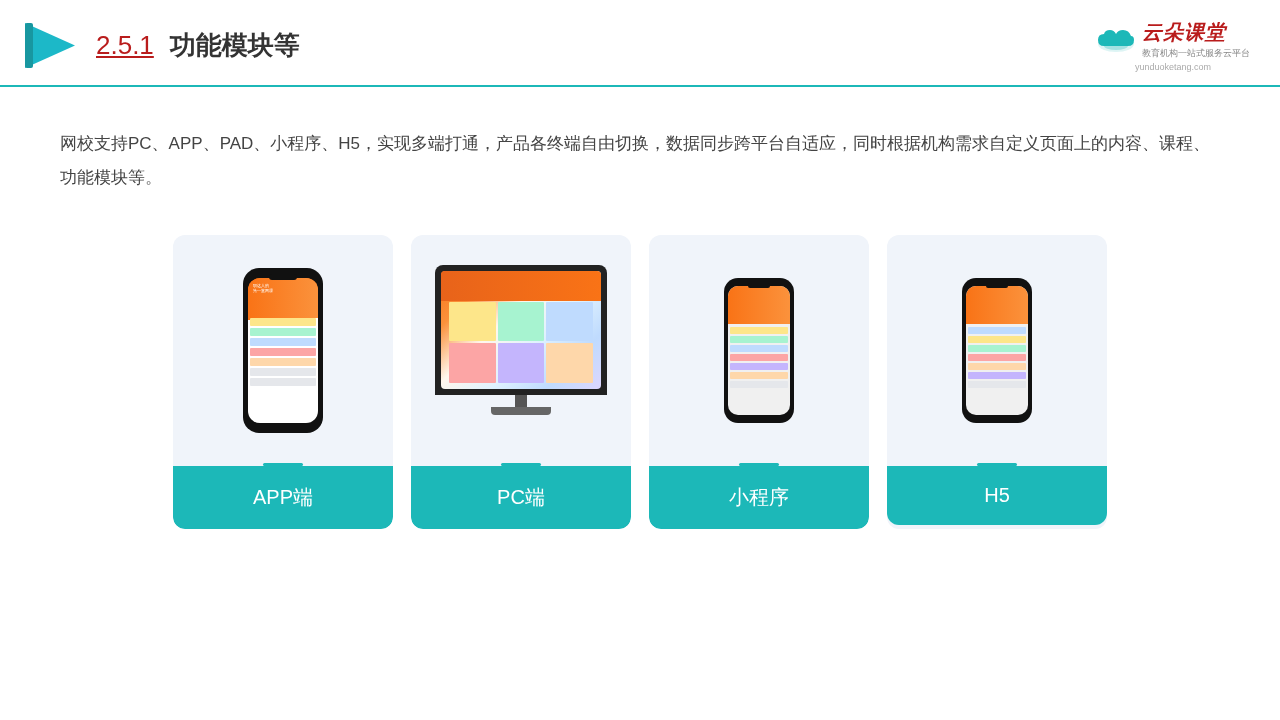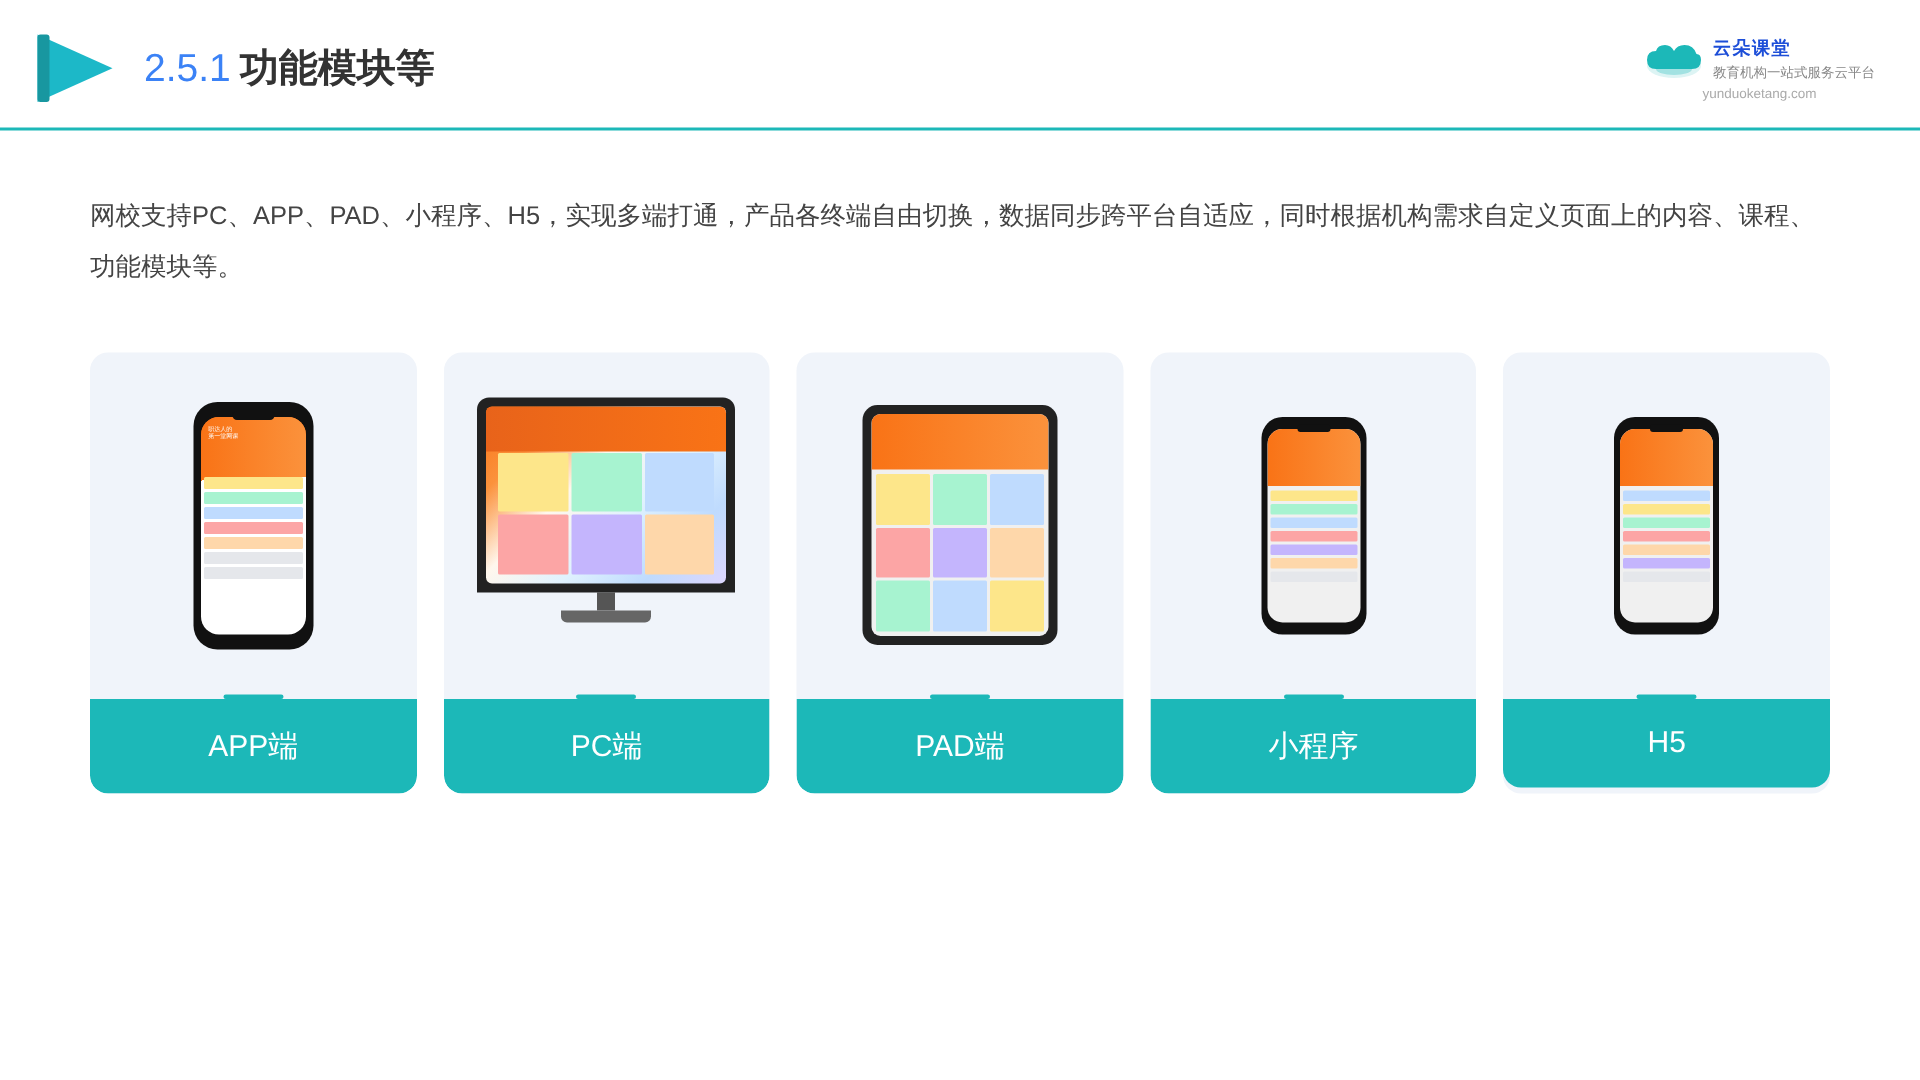--- a/index.html
+++ b/index.html
@@ -34,47 +34,49 @@
     .logo-shape svg {
       width: 60px;
       height: 55px;
     }
     .header-title {
       font-size: 26px;
       font-weight: bold;
       color: #333;
     }
     .header-title .section-num {
-      color: #3b82f6;
+      color: #b91c1c;
       font-weight: normal;
-      margin-right: 6px;
+      margin-right: 16px;
+      text-decoration: underline;
     }
     .header-right {
       display: flex;
       flex-direction: column;
       align-items: center;
     }
     .brand-logo {
       display: flex;
       align-items: center;
       gap: 6px;
     }
     .brand-icon {
       width: 40px;
       height: 28px;
     }
     .brand-text-block {
       display: flex;
       flex-direction: column;
     }
     .brand-name {
-      font-size: 12px;
+      font-size: 20px;
       font-weight: bold;
-      color: #1d4ed8;
+      color: #b91c1c;
       letter-spacing: 1px;
+      font-style: italic;
     }
     .brand-slogan {
       font-size: 9px;
       color: #888;
       margin-top: 1px;
     }
     .brand-url {
       font-size: 9px;
       color: #aaa;
       text-align: center;
@@ -432,42 +434,20 @@
           </div>
         </div>
         <div class="monitor-stand-neck"></div>
         <div class="monitor-stand-base"></div>
       </div>
     </div>
     <div class="card-divider"></div>
     <div class="card-label">PC端</div>
   </div>
 
-  <div class="card">
-    <div class="card-image-area">
-      <div class="device-tablet">
-        <div class="tablet-screen">
-          <div class="tablet-header"></div>
-          <div class="tablet-content">
-            <div class="tablet-cell"></div>
-            <div class="tablet-cell"></div>
-            <div class="tablet-cell"></div>
-            <div class="tablet-cell"></div>
-            <div class="tablet-cell"></div>
-            <div class="tablet-cell"></div>
-            <div class="tablet-cell"></div>
-            <div class="tablet-cell"></div>
-            <div class="tablet-cell"></div>
-          </div>
-        </div>
-      </div>
-    </div>
-    <div class="card-divider"></div>
-    <div class="card-label">PAD端</div>
-  </div>
 
   <div class="card">
     <div class="card-image-area">
       <div class="device-phone-mini">
         <div class="phone-mini-notch"></div>
         <div class="phone-mini-screen">
           <div class="phone-mini-header"></div>
           <div class="phone-mini-content">
             <div class="phone-mini-row" style="background:#fde68a"></div>
             <div class="phone-mini-row" style="background:#a7f3d0"></div>

